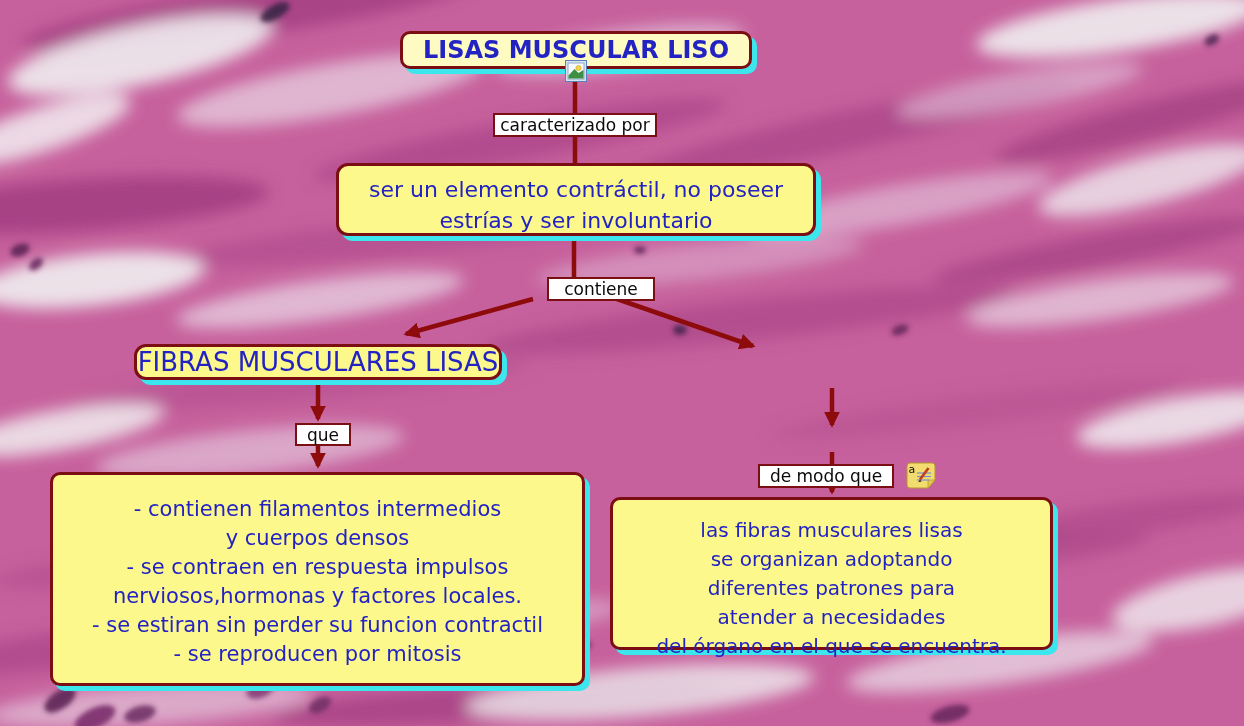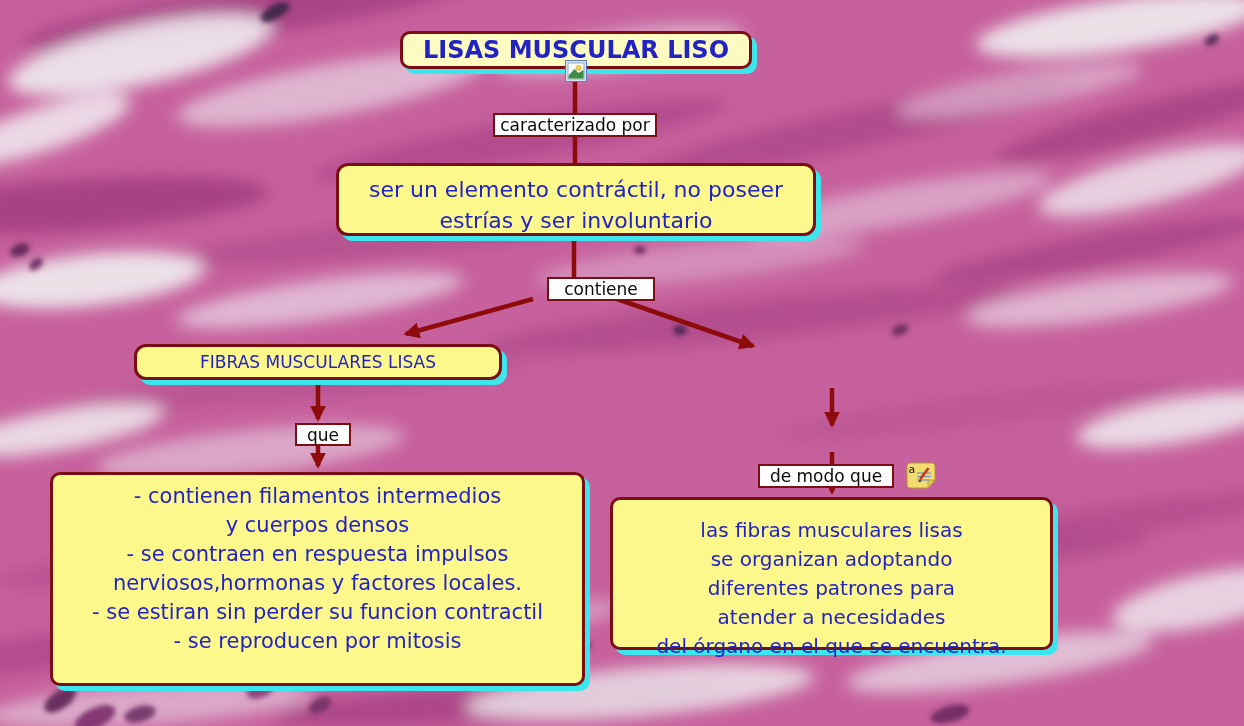--- a/index.html
+++ b/index.html
@@ -32,25 +32,25 @@
     white-space:nowrap;
   }
   .icon{position:absolute;z-index:4;}
 
   #title-box{left:400px;top:31px;width:352px;height:38px;
     font-size:24px;font-weight:bold;line-height:33px;border-radius:10px;
     background:var(--title_fill);}
   #definition-box{left:336px;top:163px;width:480px;height:73px;
     font-size:22px;line-height:31px;padding-top:8px;}
   #fibras-box{left:134px;top:344px;width:368px;height:36px;
-    font-size:17px;line-height:31px;}
+    font-size:26px;line-height:31px;}
   #diversidad-box{left:620px;top:352px;width:423px;height:34px;
     font-size:22px;line-height:29px;}
   #fibras-detail-box{left:50px;top:472px;width:535px;height:214px;
-    font-size:21px;line-height:29px;padding-top:7px;border-radius:10px;}
+    font-size:21px;line-height:29px;padding-top:20px;border-radius:10px;}
   #diversidad-detail-box{left:610px;top:497px;width:443px;height:153px;
     font-size:20px;line-height:29px;padding-top:16px;border-radius:10px;}
 
   #label-caracterizado{left:493px;top:113px;width:164px;height:24px;}
   #label-contiene{left:531px;top:277px;width:108px;height:24px;margin-left:16px;}
   #label-que{left:295px;top:423px;width:56px;height:23px;}
   #label-de-modo-que{left:758px;top:428px;width:136px;height:24px;margin-top:36px;}
 
   #image-resource-icon{left:565px;top:60px;width:22px;height:22px;}
   #text-note-icon{left:905px;top:462px;width:31px;height:27px;}

